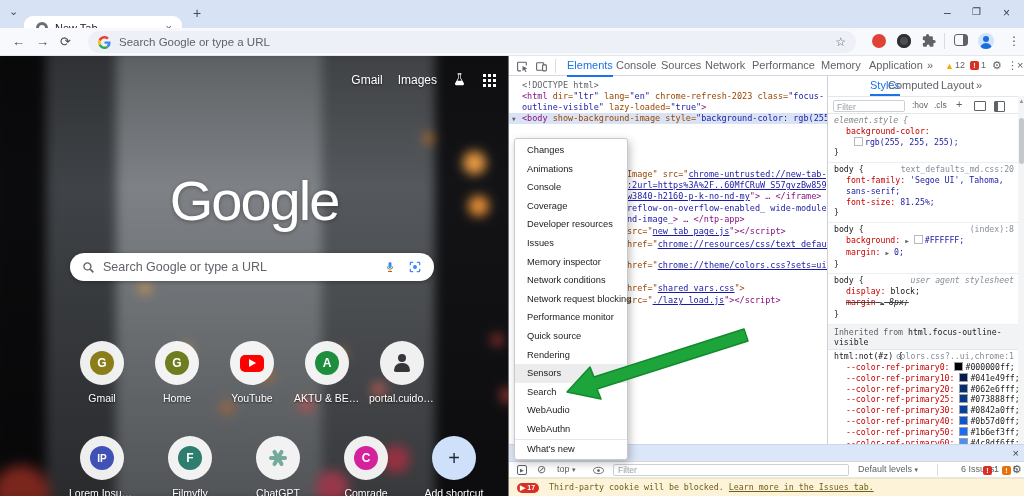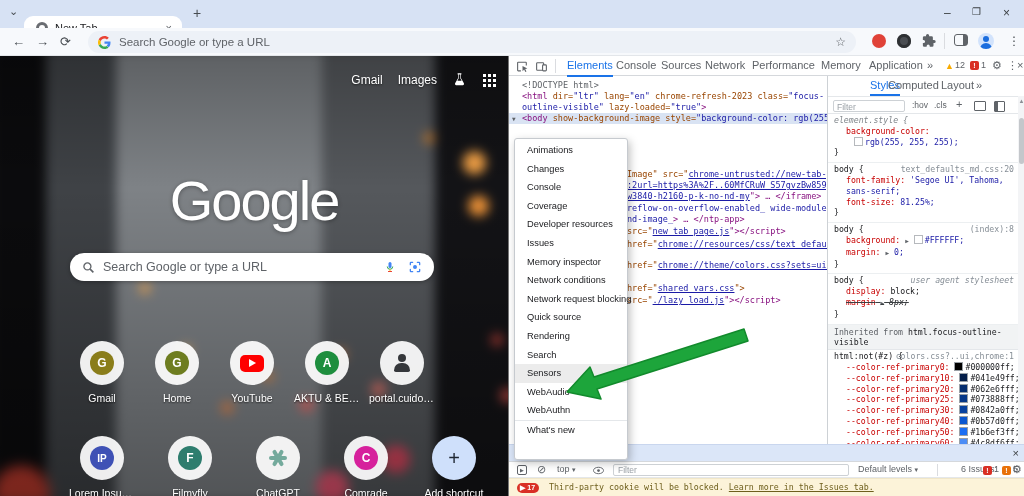--- a/index.html
+++ b/index.html
@@ -366,33 +366,34 @@
           
         </div>
       </div>
       <div id="st-scroll">
           <div id="st-thumb"></div>
           <span style="position:absolute;top:2px;right:0.5px;font-size:6px;color:#8a8f94;">▲</span>
         </div>
     </div>
 
     <div id="dt-menu" class="abs">
+      <div class="menu-item">Changes</div>
       <div class="menu-item">Animations</div>
-      <div class="menu-item">Changes</div>
       <div class="menu-item">Console</div>
       <div class="menu-item">Coverage</div>
       <div class="menu-item">Developer resources</div>
       <div class="menu-item">Issues</div>
       <div class="menu-item">Memory inspector</div>
       <div class="menu-item">Network conditions</div>
       <div class="menu-item">Network request blocking</div>
+      <div class="menu-item">Performance monitor</div>
       <div class="menu-item">Quick source</div>
       <div class="menu-item">Rendering</div>
+      <div class="menu-item hl">Sensors</div>
       <div class="menu-item">Search</div>
-      <div class="menu-item hl">Sensors</div>
       <div class="menu-item">WebAudio</div>
       <div class="menu-item">WebAuthn</div>
       <div class="menu-item sep">What's new</div>
     </div>
 
     <svg id="arrow-svg" class="abs">
       <polygon points="235,273 85,321 81,311 58,336 92,343 88,333 239,285" fill="#1da53b" stroke="#128a2c" stroke-width="1.5" stroke-linejoin="round"></polygon>
     </svg>
 
     <div id="dt-note" class="abs">

